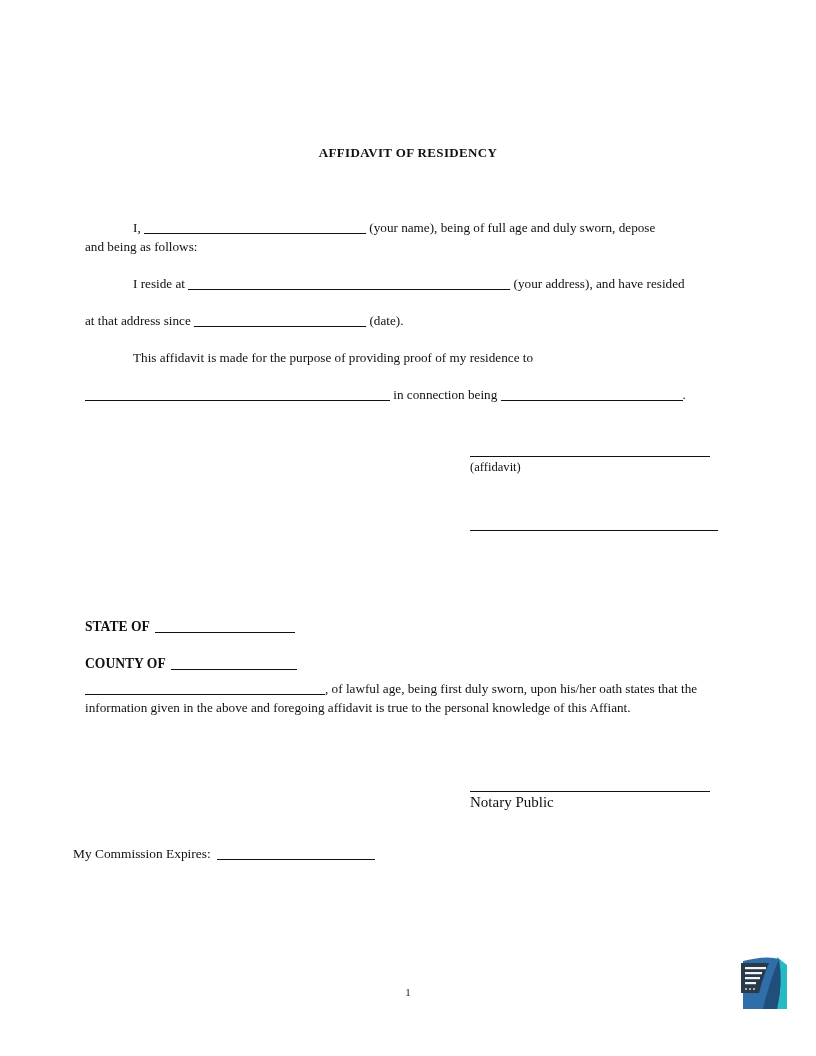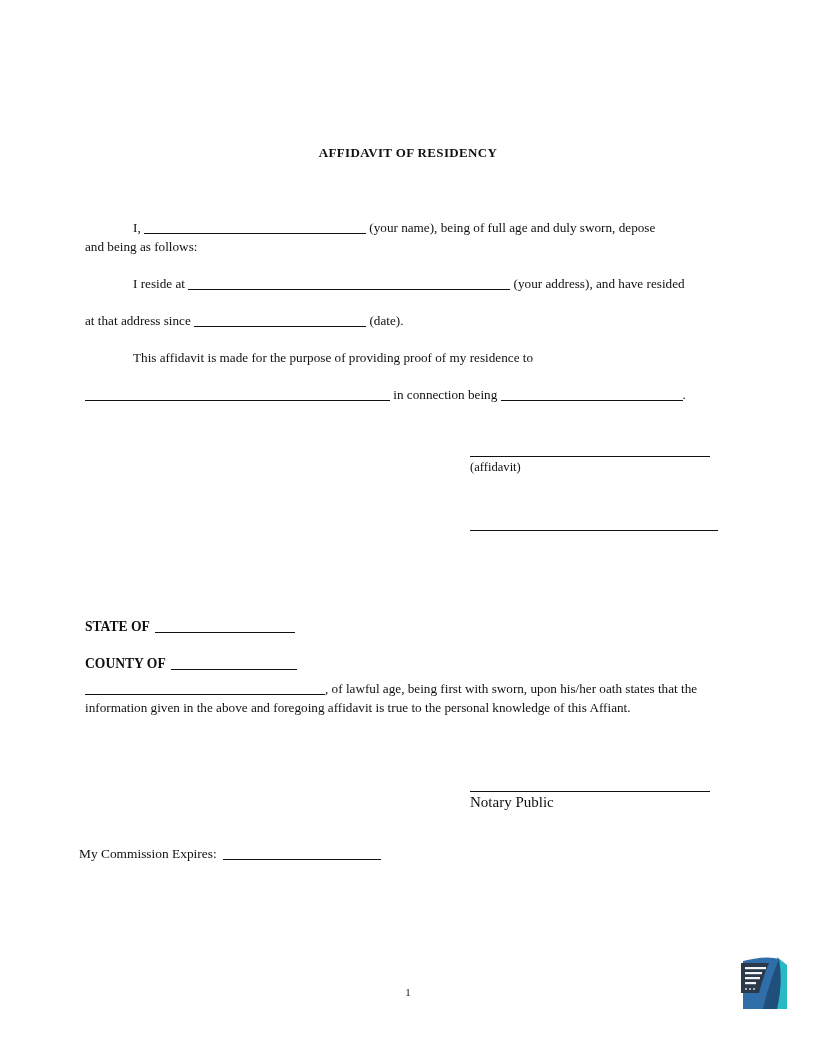--- a/index.html
+++ b/index.html
@@ -130,21 +130,21 @@
     left: 470px;
     top: 775px;
     width: 250px;
     font-size: 15px;
   }
   .notary-sig .sig-line { width: 240px; }
 
   
   .commission {
     position: absolute;
-    left: 79px;
+    left: 73px;
     top: 845px;
     font-size: 13.4px;
     line-height: 18px;
   }
   .r-commission {
     width: 158px;
     margin-left: 6px;
   }
 
   
@@ -223,21 +223,21 @@
   <div class="state-block">
     <div class="state-row">
       <span>STATE OF</span><span class="state-rule rs-state"></span>
     </div>
     <div class="state-row">
       <span>COUNTY OF</span><span class="state-rule rs-county"></span>
     </div>
   </div>
 
   <div class="notary-block">
-    <span class="rule r-affiant"></span><span>, of lawful age, being first with sworn, upon his/her oath states</span>
+    <span class="rule r-affiant"></span><span>, of lawful age, being first duly sworn, upon his/her oath states</span>
     <span>that the information given in the above and foregoing affidavit is true to the personal knowledge of this</span>
     <span>Affiant.</span>
   </div>
 
   <div class="notary-sig">
     <div class="sig-line"></div>
     <div class="sig-label">Notary Public</div>
   </div>
 
   <div class="commission">

